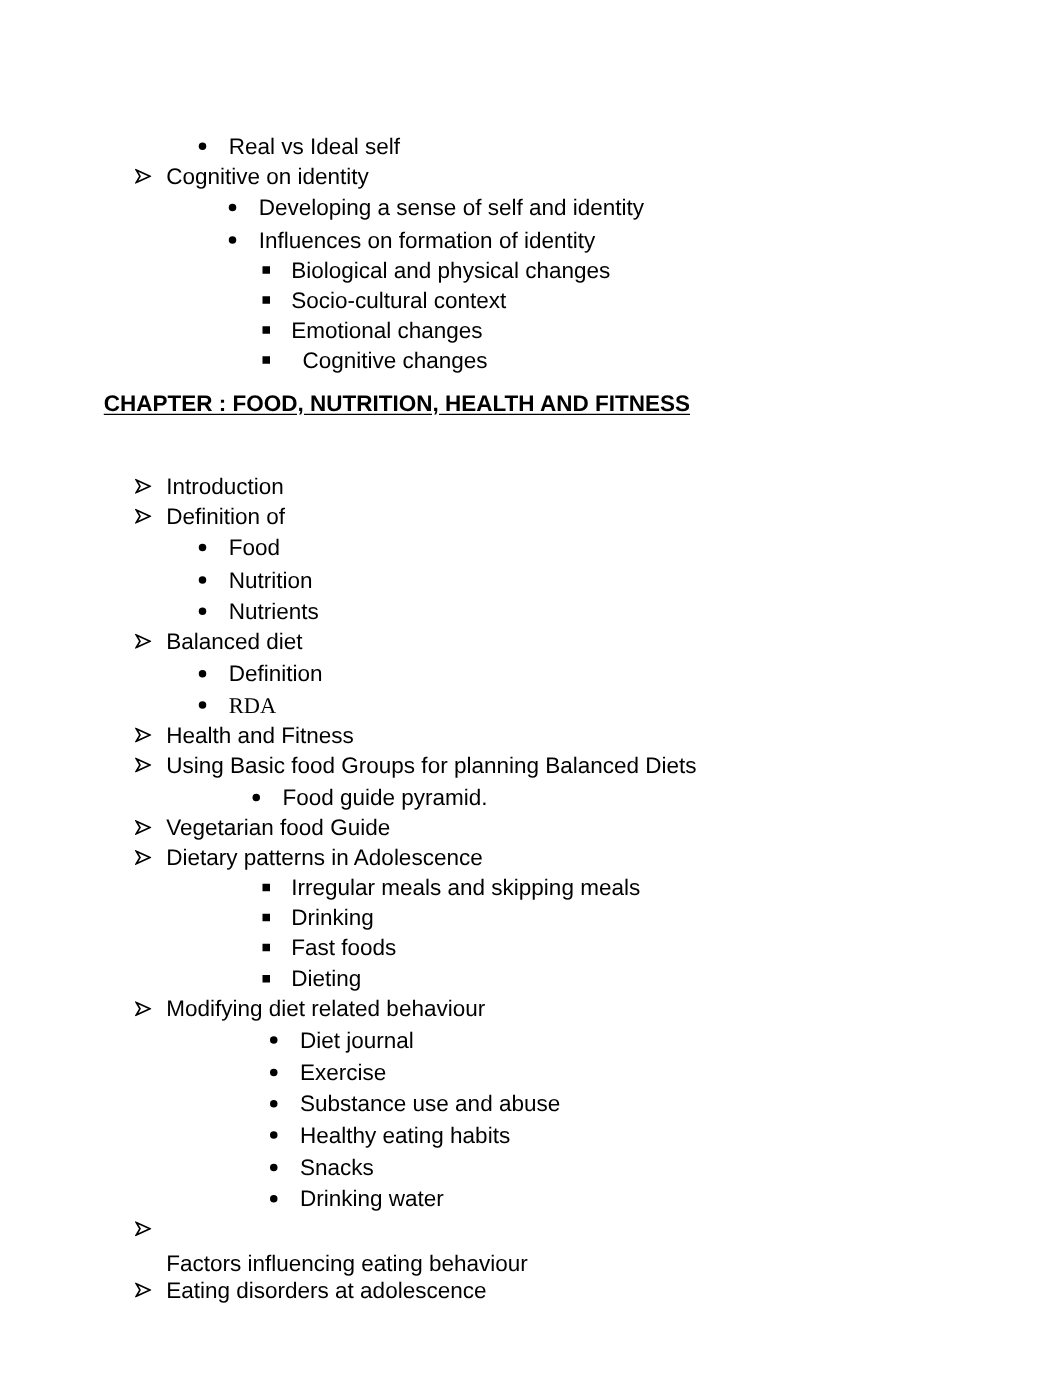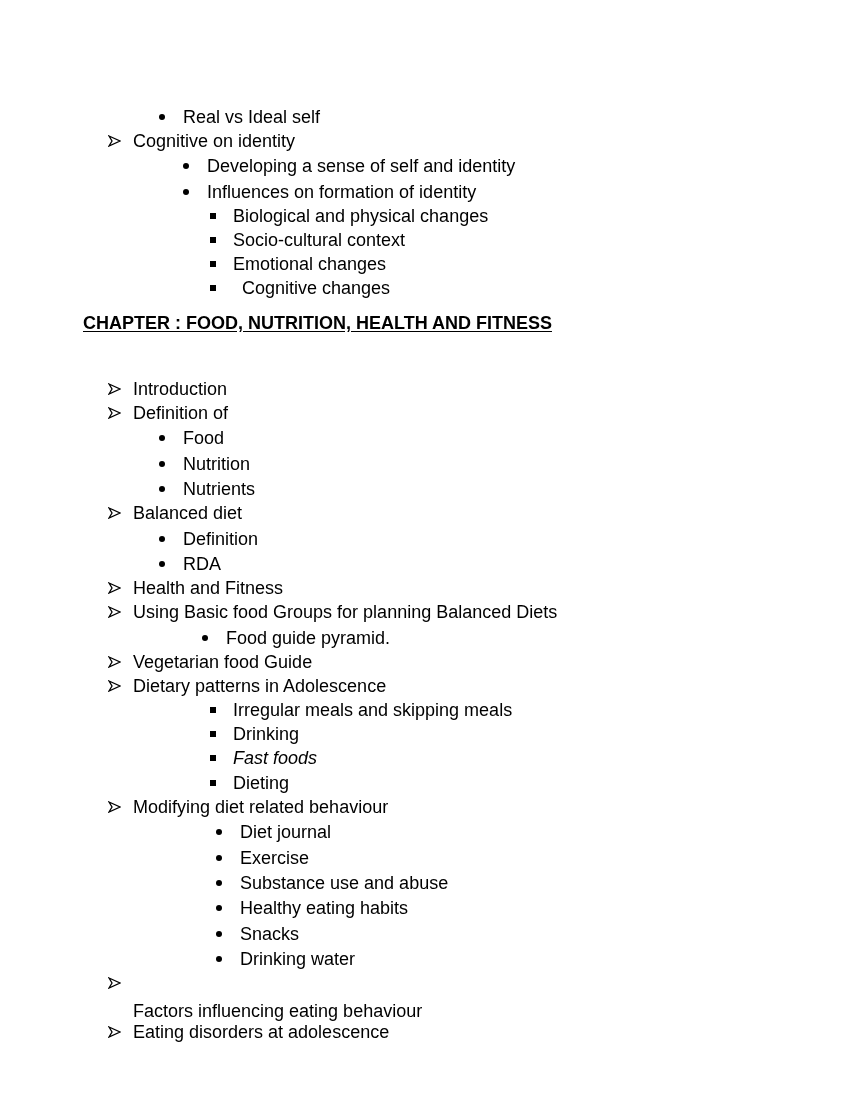--- a/index.html
+++ b/index.html
@@ -115,21 +115,21 @@
       <div class="line" style="top: 528px;">
     <span class="marker" style="left: 157px; width: 10px;">
           <span class="dot"></span>
         </span>
     <span class="txt" style="left: 183px;">Definition</span>
   </div>
       <div class="line" style="top: 553px;">
     <span class="marker" style="left: 157px; width: 10px;">
           <span class="dot"></span>
         </span>
-    <span class="txt" style="left: 183px;">RDA</span>
+    <span class="txt" style="left: 183px; font-family: Liberation Serif, serif;">RDA</span>
   </div>
       <div class="line" style="top: 577px;">
     <span class="marker arrow" style="left: 107px; width: 14px;">
           <svg width="13" height="12" viewBox="0 0 13 12">
             <path d="M1 1 L12 6 L1 11 L4 6 Z" fill="none" stroke="#000" stroke-width="1.3" stroke-linejoin="miter"></path>
           </svg>
         </span>
     <span class="txt" style="left: 133px;">Health and Fitness</span>
   </div>
       <div class="line" style="top: 601px;">
@@ -171,21 +171,21 @@
       <div class="line" style="top: 723px;">
     <span class="marker" style="left: 208px; width: 10px;">
           <span class="sq"></span>
         </span>
     <span class="txt" style="left: 233px;">Drinking</span>
   </div>
       <div class="line" style="top: 747px;">
     <span class="marker" style="left: 208px; width: 10px;">
           <span class="sq"></span>
         </span>
-    <span class="txt" style="left: 233px; font-style: italic;">Fast foods</span>
+    <span class="txt" style="left: 233px;">Fast foods</span>
   </div>
       <div class="line" style="top: 772px;">
     <span class="marker" style="left: 208px; width: 10px;">
           <span class="sq"></span>
         </span>
     <span class="txt" style="left: 233px;">Dieting</span>
   </div>
       <div class="line" style="top: 796px;">
     <span class="marker arrow" style="left: 107px; width: 14px;">
           <svg width="13" height="12" viewBox="0 0 13 12">

